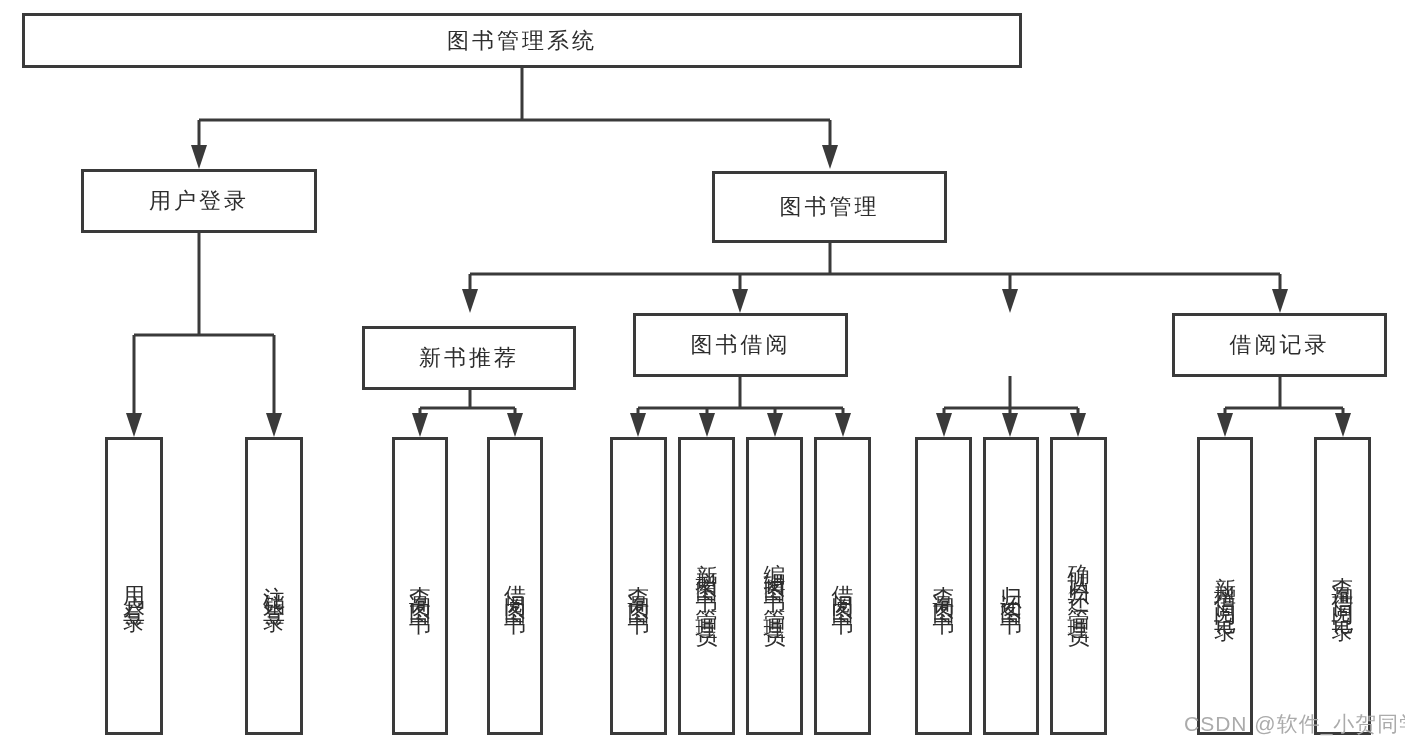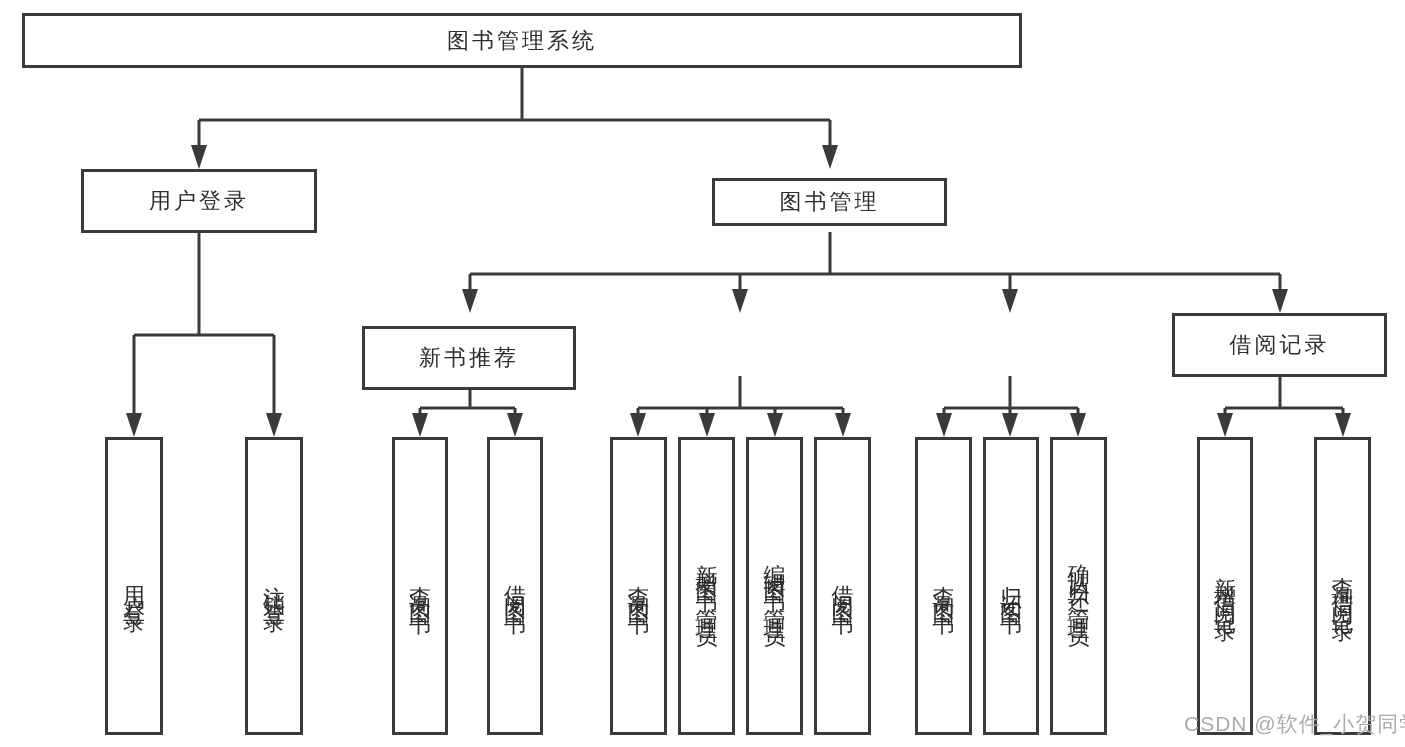--- a/index.html
+++ b/index.html
@@ -71,26 +71,29 @@
     <polygon points="1335,413 1351,413 1343,437"></polygon>
   </svg>
 
   <div class="box hbox" style="left:22px;top:13px;width:1000px;height:55px">
     <span>图书管理系统</span>
   </div>
 
   <div class="box hbox" style="left:81px;top:169px;width:236px;height:64px">
     <span>用户登录</span>
   </div>
-  <div class="box hbox" style="left:712px;top:178px;width:235px;height:48px">
+  <div class="box hbox" style="left:712px;top:171px;width:235px;height:72px">
     <span>图书管理</span>
   </div>
 
   <div class="box hbox" style="left:362px;top:326px;width:214px;height:64px">
     <span>新书推荐</span>
+  </div>
+  <div class="box hbox" style="left:633px;top:313px;width:215px;height:64px">
+    <span>图书借阅</span>
   </div>
   <div class="box hbox" style="left:1172px;top:313px;width:215px;height:64px">
     <span>借阅记录</span>
   </div>
 
   <div class="box leaf" style="left:105px;top:437px;width:58px;height:298px">
     <span>用户登录</span>
   </div>
   <div class="box leaf" style="left:245px;top:437px;width:58px;height:298px">
     <span>注销登录</span>

